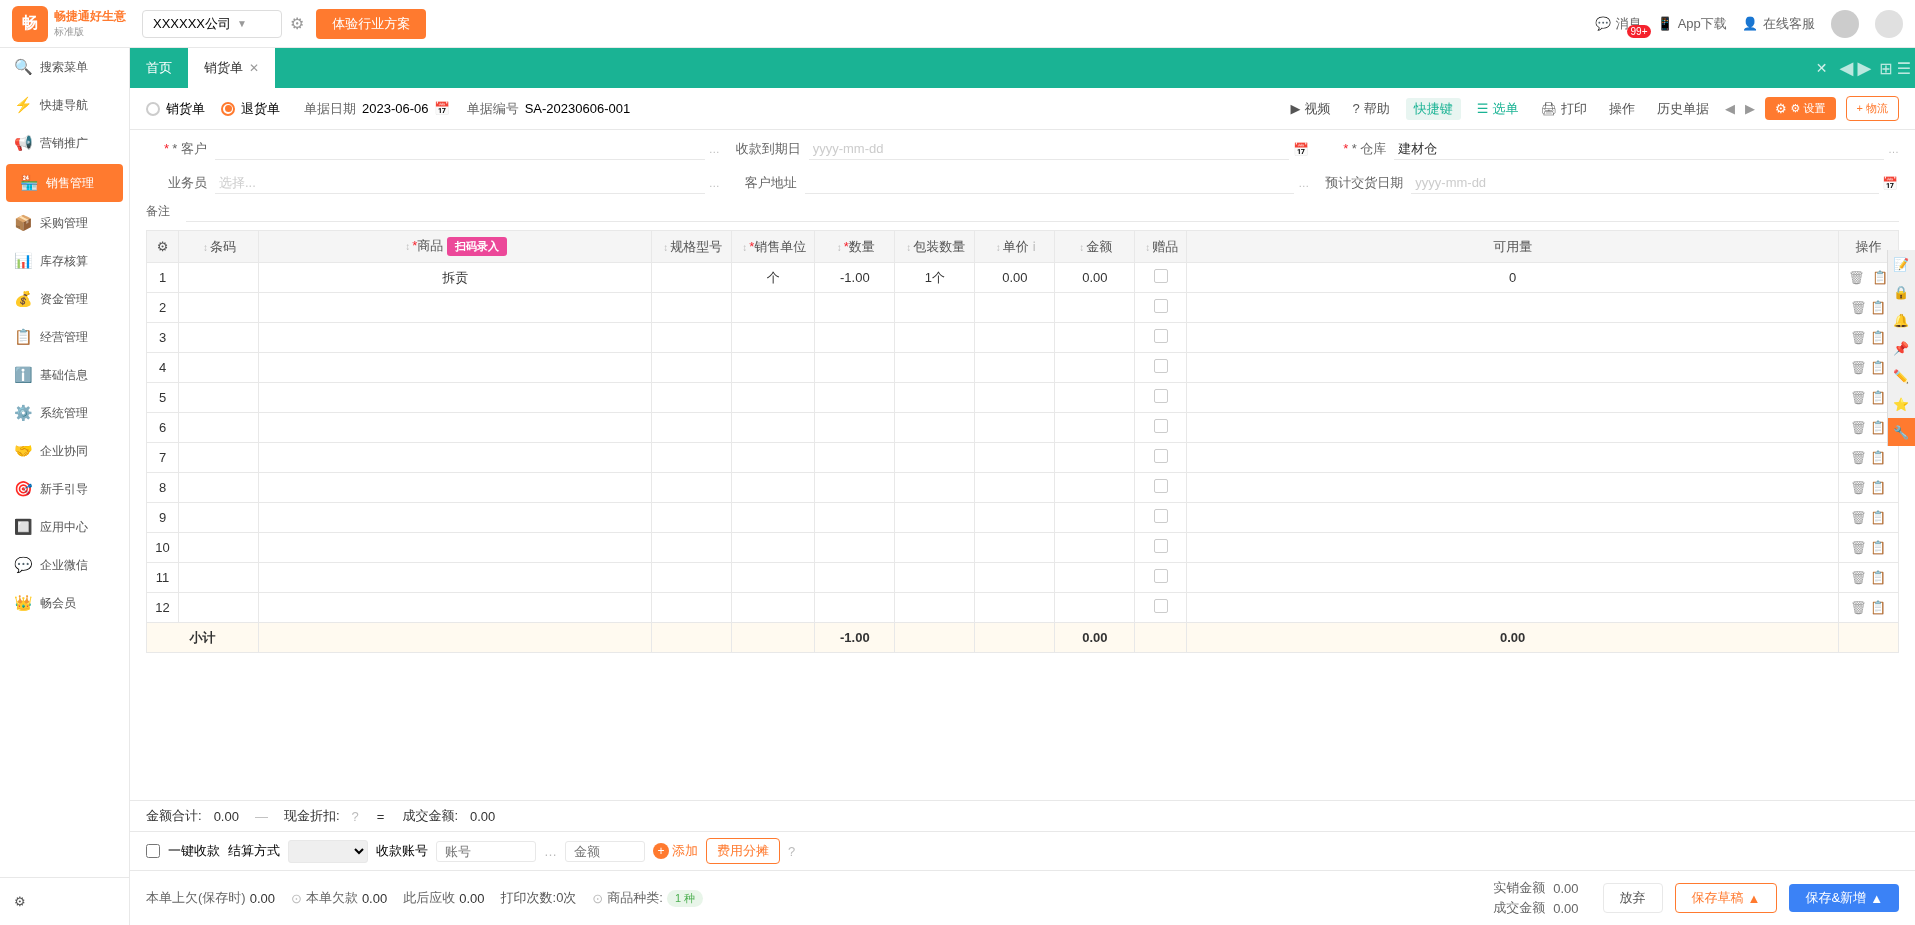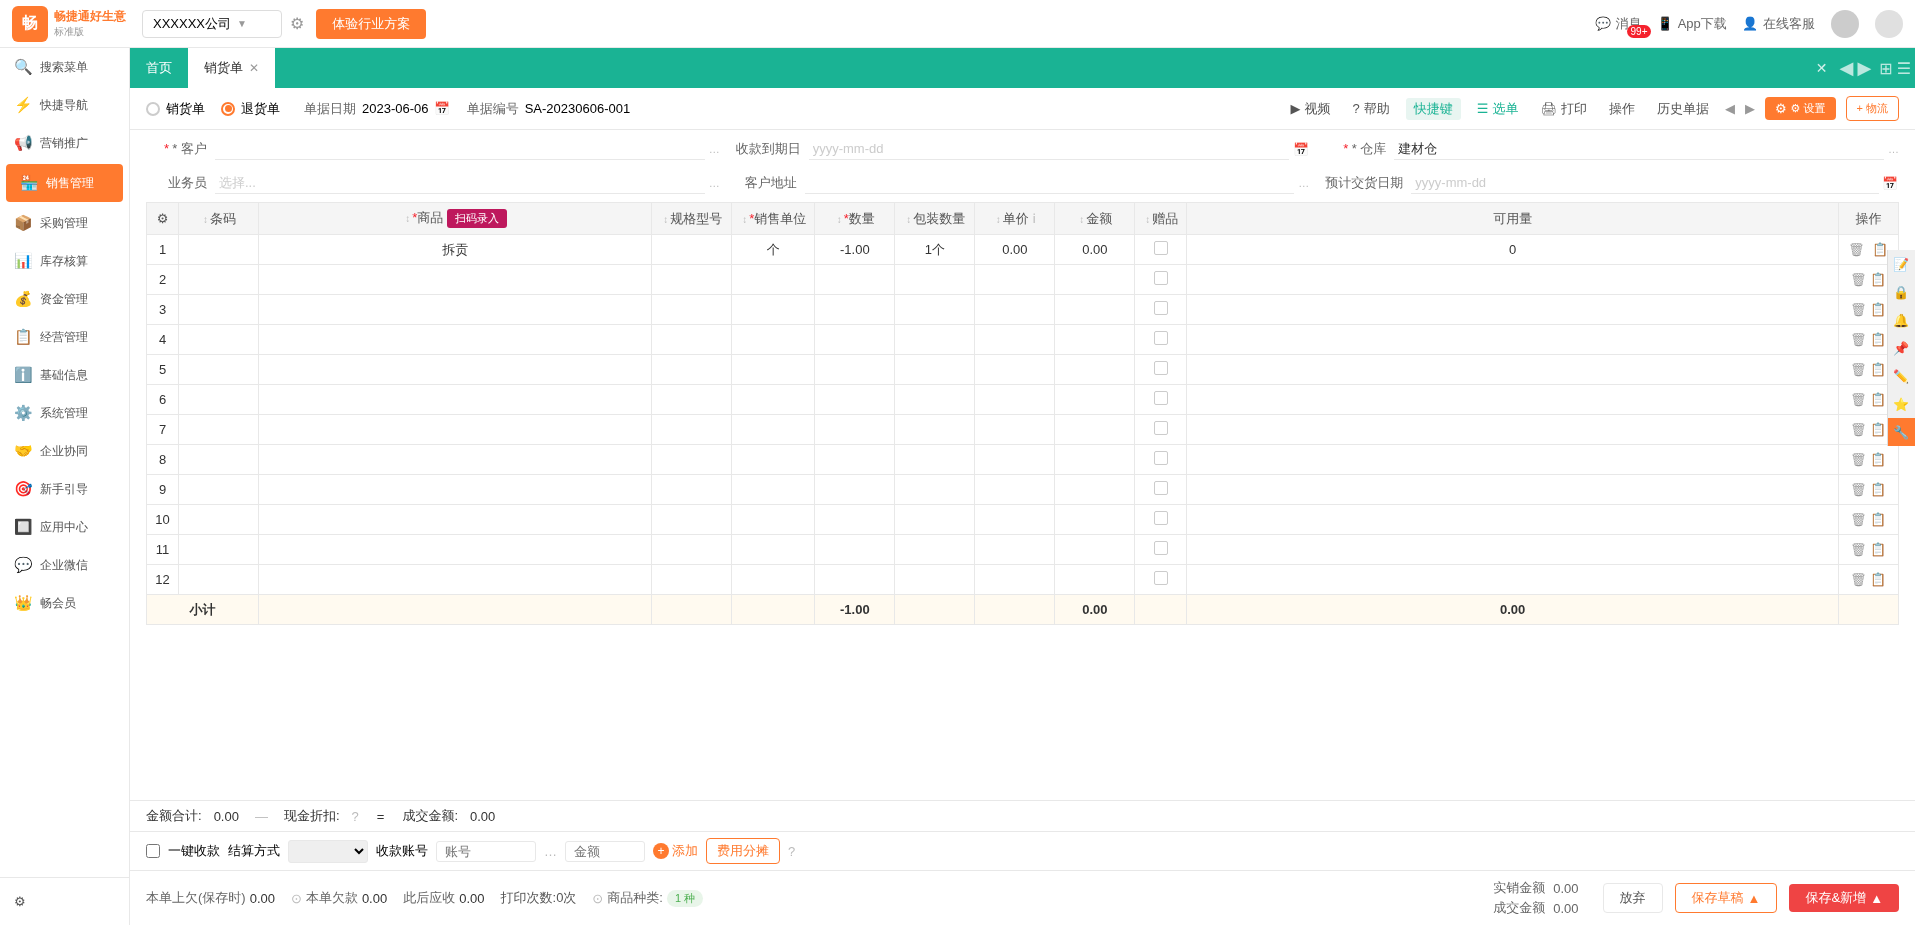--- a/index.html
+++ b/index.html
@@ -62,21 +62,21 @@
     .fg-input { flex: 1; border: none; border-bottom: 1px solid #e8e8e8; padding: 3px 4px; color: #333; font-size: 13px; outline: none; }
     .fg-input::placeholder { color: #ccc; }
     .fg-dots { color: #bbb; cursor: pointer; font-size: 11px; }
     .fg-cal { color: #1ab394; cursor: pointer; }
 
     
     .table-wrapper { flex: 1; overflow: auto; background: #fff; padding: 0 16px 8px; }
     .data-table { width: 100%; border-collapse: collapse; font-size: 12px; }
     .data-table th { background: #f5f5f5; border: 1px solid #e8e8e8; padding: 6px 8px; color: #555; white-space: nowrap; text-align: center; font-weight: normal; position: sticky; top: 0; z-index: 5; }
     .data-table td { border: 1px solid #e8e8e8; padding: 4px 6px; color: #333; text-align: center; height: 30px; }
-    .scan-btn { background: #be185d; color: white; border: none; border-radius: 3px; padding: 2px 8px; font-size: 11px; cursor: pointer; }
+    .scan-btn { background: #ec4899; color: white; border: none; border-radius: 3px; padding: 2px 8px; font-size: 11px; cursor: pointer; font-weight: bold; }
     .sort-icon { color: #bbb; font-size: 10px; margin: 0 2px; }
     .req-star { color: #f5222d; }
     .num-negative { color: #f5222d; }
     .subtotal-row td { background: #fffaf0; font-weight: bold; }
 
     
     .footer-calc { background: #fff; padding: 6px 16px; display: flex; align-items: center; gap: 12px; border-top: 1px solid #e8e8e8; flex-shrink: 0; font-size: 12px; color: #333; }
     .footer-payment { background: #fff; padding: 6px 16px; display: flex; align-items: center; gap: 8px; border-top: 1px solid #e8e8e8; flex-shrink: 0; font-size: 12px; }
     .pay-checkbox { width: 14px; height: 14px; }
     .pay-input { border: 1px solid #e8e8e8; border-radius: 3px; padding: 2px 8px; width: 100px; }
@@ -86,21 +86,21 @@
 
     
     .bottom-bar { background: #fff; padding: 8px 16px; display: flex; align-items: center; border-top: 1px solid #e8e8e8; flex-shrink: 0; font-size: 12px; }
     .bottom-left { display: flex; align-items: center; gap: 16px; color: #555; }
     .bottom-right { margin-left: auto; display: flex; align-items: center; gap: 12px; }
     .bottom-info { display: flex; align-items: center; gap: 4px; }
     .bottom-label { color: #666; }
     .bottom-value { color: #333; }
     .discard-btn { background: #fff; border: 1px solid #e8e8e8; border-radius: 4px; padding: 5px 16px; cursor: pointer; color: #555; }
     .draft-btn { background: #fff; border: 1px solid #ff7a2f; color: #ff7a2f; border-radius: 4px; padding: 5px 16px; cursor: pointer; display: flex; align-items: center; gap: 4px; }
-    .save-new-btn { background: #ef4444; border: none; color: white; border-radius: 4px; padding: 5px 16px; cursor: pointer; display: flex; align-items: center; gap: 4px; }
+    .save-new-btn { background: #3b82f6; border: none; color: white; border-radius: 4px; padding: 5px 16px; cursor: pointer; display: flex; align-items: center; gap: 4px; }
     .realtime-info { display: flex; flex-direction: column; align-items: flex-end; gap: 2px; margin-right: 12px; font-size: 11px; color: #666; }
     .qty-badge { background: #e8f5e9; color: #4caf50; border-radius: 10px; padding: 1px 8px; font-size: 11px; }
     .rp-btn { background: #f0f0f0; border: none; width: 28px; height: 28px; display: flex; align-items: center; justify-content: center; cursor: pointer; color: #666; font-size: 13px; border-left: 1px solid #ddd; }
     .rp-btn.active { background: #ff7a2f; color: white; }
 
     
     .cb { width: 14px; height: 14px; border: 1px solid #ccc; border-radius: 2px; display: inline-block; }
   </style>
 </head>
 <body>
@@ -312,20 +312,24 @@
           <input class="fg-input" type="text" value="" style="">
           <span class="fg-dots">…</span>
         </div>
         <div class="field-group">
           <span class="fg-label"><span>预计交货日期</span></span>
           <input class="fg-input" type="text" placeholder="yyyy-mm-dd" style="">
           <span class="fg-cal">📅</span>
         </div>
       </div>
 
+      <div style="display:flex; align-items:center; gap:8px; margin-top:6px;">
+        <span style="color:#666; font-size:12px; min-width:32px;">备注</span>
+        <input style="flex: 1 1 0%; border-top: none; border-right: none; border-left: none; border-image: initial; border-bottom: 1px solid rgb(232, 232, 232); outline: none; padding: 3px 4px; font-size: 13px;" type="text" value="">
+      </div>
     </div>
 
     <div class="table-wrapper">
       <table class="data-table">
         <thead>
           <tr>
             <th style="width:32px;"><span>⚙</span></th>
             <th style="width:80px;">
               <span class="sort-icon">↕</span><span>条码</span>
             </th>

